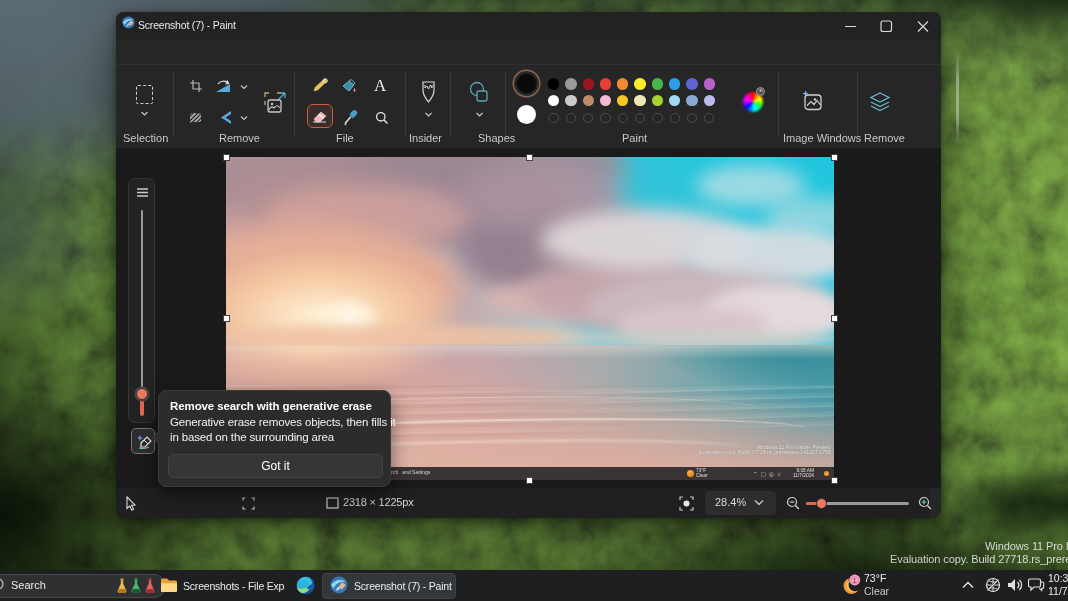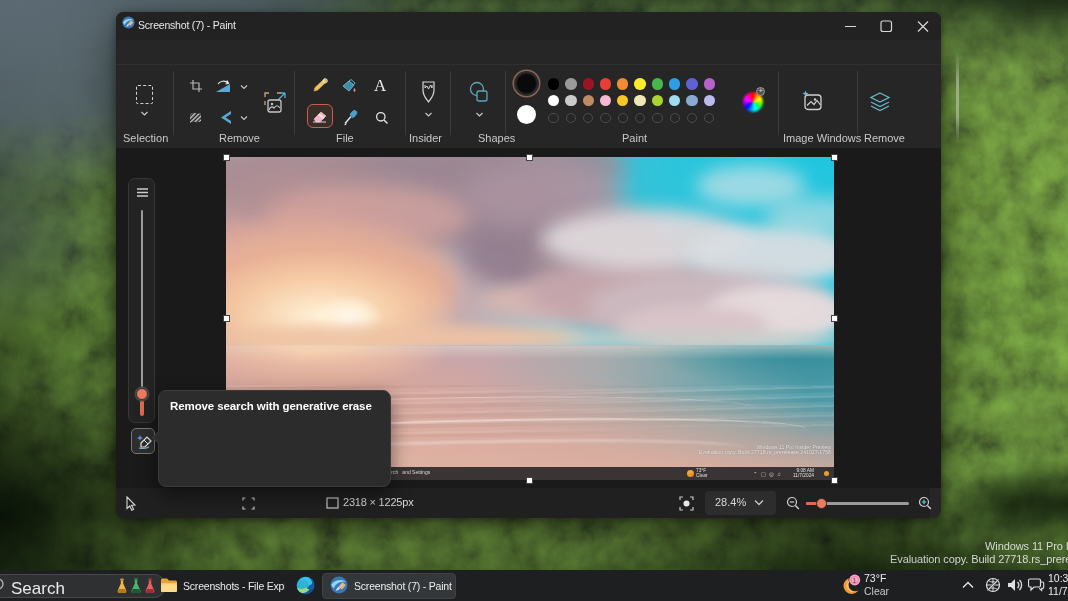--- a/index.html
+++ b/index.html
@@ -69,21 +69,21 @@
   
   #tooltip { position:absolute; left:42px; top:242px; width:233px; height:97px; background:#2c2c2c; border:1px solid #3b3b3b; border-radius:8px; box-shadow:0 8px 20px rgba(0,0,0,0.5); color:#ffffff; z-index:10; }
   #tooltip .tp-title { position:absolute; left:11px; top:9px; font-size:11.5px; font-weight:bold; white-space:nowrap; letter-spacing:-0.1px; }
   #tooltip .tp-body { position:absolute; left:11px; top:24px; font-size:11.5px; line-height:14.5px; color:#f2f2f2; white-space:nowrap; letter-spacing:-0.15px; }
   #tooltip .tp-btn { position:absolute; left:9px; top:63px; width:215px; height:24px; background:#363636; border:1px solid #434343; border-radius:5px; text-align:center; line-height:23px; font-size:12px; }
   #tooltip .tp-arrow { position:absolute; left:-5px; top:42px; width:9px; height:9px; background:#2c2c2c; border-left:1px solid #3b3b3b; border-bottom:1px solid #3b3b3b; transform:rotate(45deg); }
 
   
   #taskbar { position:absolute; left:0; top:570px; width:1068px; height:31px; background:#1d1f20; }
   #searchbox { position:absolute; left:-14px; top:4px; width:180px; height:24px; background:#2e3032; border:1px solid #47494b; border-radius:13px; }
-  .tbtext { position:absolute; font-size:17px; color:#ebebeb; white-space:nowrap; }
+  .tbtext { position:absolute; font-size:11px; color:#ebebeb; white-space:nowrap; }
   .trayico { position:absolute; top:8px; }
 </style>
 </head>
 <body>
 <div id="stage">
   <div id="wall"></div>
   <svg id="wallnoise" width="1068" height="601">
     <filter id="leaf" x="0" y="0" width="100%" height="100%">
       <feTurbulence type="fractalNoise" baseFrequency="0.038 0.033" numOctaves="5" seed="11"></feTurbulence>
       <feColorMatrix type="matrix" values="0.38 0.2 0 0 -0.07  0.78 0.34 0 0 -0.16  0.1 0.05 0 0 0  0 0 0 0 1"></feColorMatrix>
@@ -339,20 +339,22 @@
         <svg class="abs" style="left:2px; top:2px;" width="20" height="20" viewBox="0 0 20 20">
           <path d="M7 12 l6-6 4 4-6 6-4 0z" fill="none" stroke="#e8e8e8" stroke-width="1.2"></path>
           <path d="M10 9 l4 4" stroke="#e8e8e8" stroke-width="1"></path>
           <path d="M5 17 c4 1 8 0 10-1" stroke="#7ab8c8" stroke-width="1.2" fill="none"></path>
           <path d="M6 4 l0.9 2.1 2.1 0.9-2.1 0.9-0.9 2.1-0.9-2.1-2.1-0.9 2.1-0.9z" fill="#5a8fd8"></path>
         </svg>
       </div>
       <div id="tooltip">
         <div class="tp-arrow"></div>
         <div class="tp-title">Remove search with generative erase</div>
+        <div class="tp-body">Generative erase removes objects, then fills it<br>in based on the surrounding area</div>
+        <div class="tp-btn">Got it</div>
       </div>
     </div>
     <div id="statusbar">
       <svg class="sico" style="left:9px; top:8px;" width="12" height="15" viewBox="0 0 12 15">
           <path d="M2 1 l8 8-3.4 0.3 2 4-1.8 0.9-2-4.2-2.8 2.5z" fill="none" stroke="#d8d8d8" stroke-width="1.1"></path>
         </svg>
       <svg class="sico" style="left:126px; top:9px;" width="13" height="13" viewBox="0 0 13 13">
           <g stroke="#c8c8c8" stroke-width="1.2" fill="none">
             <path d="M1 3.5 v-2.5 h2.5 M9.5 1 h2.5 v2.5 M12 9.5 v2.5 h-2.5 M3.5 12 h-2.5 v-2.5"></path>
           </g>

